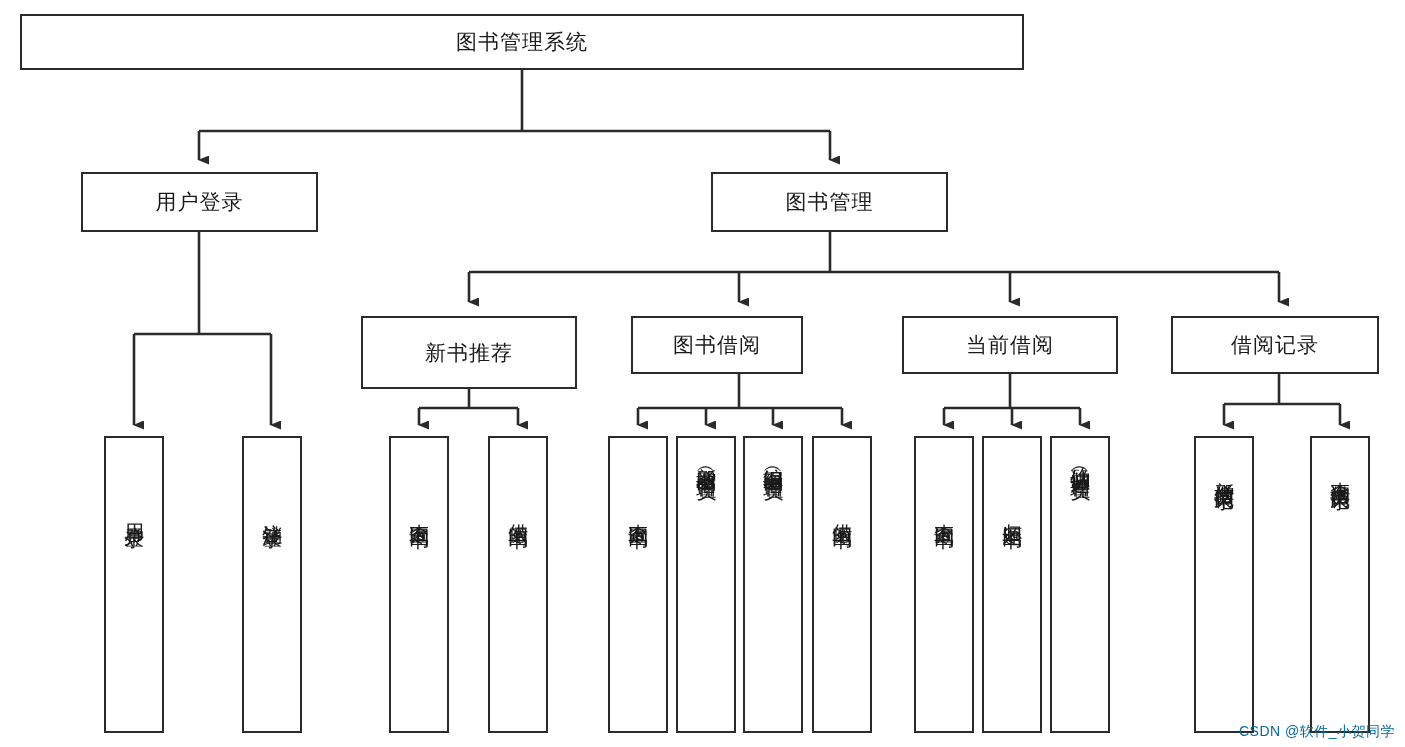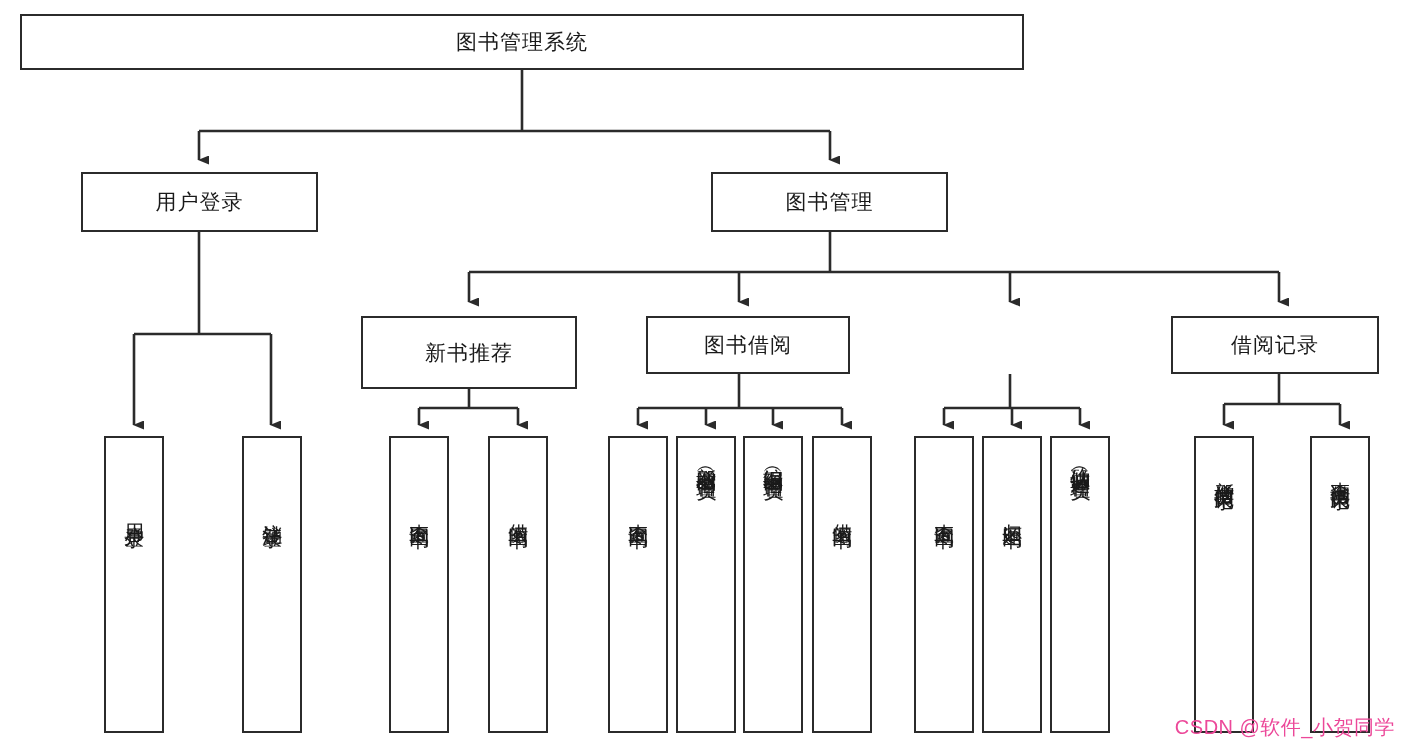--- a/index.html
+++ b/index.html
@@ -63,22 +63,22 @@
   .node.v.pad-small {
     padding-top: 28px;
   }
   .node.v.pad-tiny {
     padding-top: 14px;
   }
   .watermark {
     position: absolute;
     right: 10px;
     bottom: 6px;
-    font-size: 20px;
-    color: #ec4899;
+    font-size: 14px;
+    color: #0369a1;
     letter-spacing: 0.5px;
     white-space: nowrap;
   }
 </style>
 </head>
 <body>
 
 <div id="canvas">
 
   <svg class="connectors" viewBox="0 0 1405 747" xmlns="http://www.w3.org/2000/svg">
@@ -138,22 +138,25 @@
   <div class="node h" style="left:81px; top:172px; width:237px; height:60px;">
     <span class="label">用户登录</span>
   </div>
   <div class="node h" style="left:711px; top:172px; width:237px; height:60px;align-items:center;">
     <span class="label">图书管理</span>
   </div>
 
   <div class="node h" style="left:361px; top:316px; width:216px; height:73px;">
     <span class="label">新书推荐</span>
   </div>
-  <div class="node h" style="left:646px; top:316px; width:204px; height:58px;">
+  <div class="node h" style="left:631px; top:316px; width:172px; height:58px;">
     <span class="label">图书借阅</span>
+  </div>
+  <div class="node h" style="left:902px; top:316px; width:216px; height:58px;">
+    <span class="label">当前借阅</span>
   </div>
   <div class="node h" style="left:1171px; top:316px; width:208px; height:58px;">
     <span class="label">借阅记录</span>
   </div>
 
   <div class="node v pad-mid" style="left:104px; top:436px; width:60px; height:297px;">
     <span class="label">用户登录</span>
   </div>
   <div class="node v pad-mid" style="left:242px; top:436px; width:60px; height:297px;">
     <span class="label">注销登录</span>

